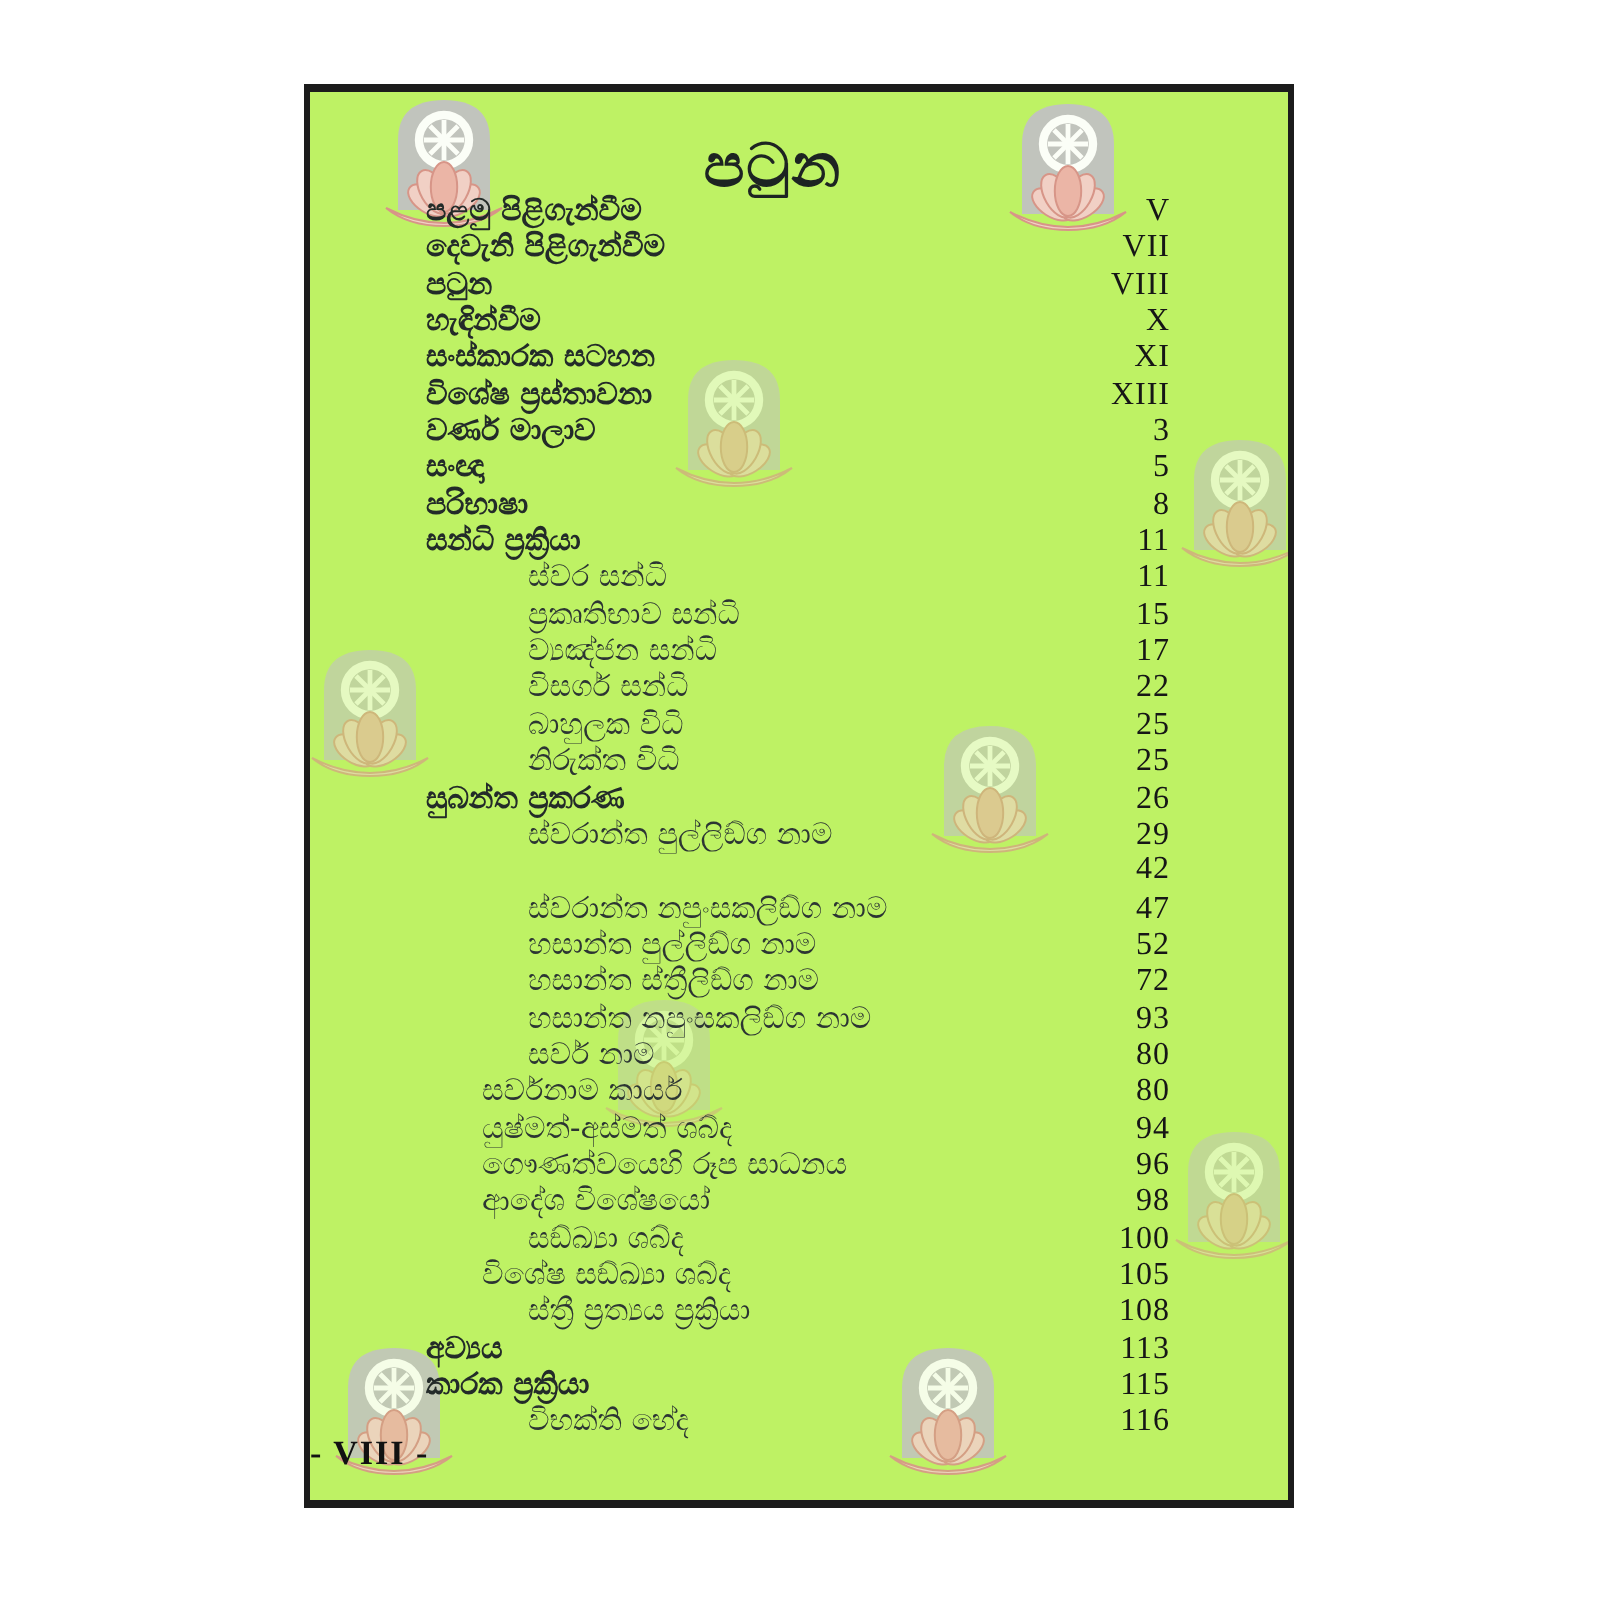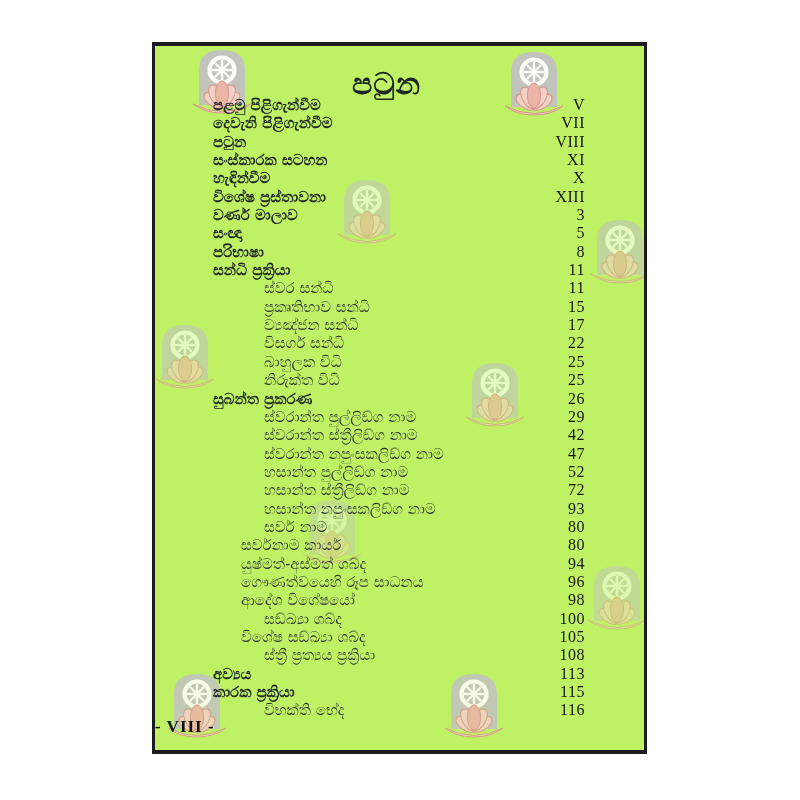--- a/index.html
+++ b/index.html
@@ -120,28 +120,28 @@
       </div>
       <div class="row indent-0 bold">
         <span class="lab">දෙවැනි පිළිගැන්වීම</span>
         <span class="pg">VII</span>
       </div>
       <div class="row indent-0 bold">
         <span class="lab">පටුන</span>
         <span class="pg">VIII</span>
       </div>
       <div class="row indent-0 bold">
+        <span class="lab">හැඳින්වීම</span>
+        <span class="pg">X</span>
+      </div>
+      <div class="row indent-0 bold">
         <span class="lab">සංස්කාරක සටහන</span>
         <span class="pg">XI</span>
       </div>
       <div class="row indent-0 bold">
-        <span class="lab">හැඳින්වීම</span>
-        <span class="pg">X</span>
-      </div>
-      <div class="row indent-0 bold">
         <span class="lab">විශේෂ ප්‍රස්තාවනා</span>
         <span class="pg">XIII</span>
       </div>
       <div class="row indent-0 bold">
         <span class="lab">වර්ණ මාලාව</span>
         <span class="pg">3</span>
       </div>
       <div class="row indent-0 bold">
         <span class="lab">සංඥා</span>
         <span class="pg">5</span>
@@ -180,21 +180,20 @@
       </div>
       <div class="row indent-0 bold">
         <span class="lab">සුබන්ත ප්‍රකරණ</span>
         <span class="pg">26</span>
       </div>
       <div class="row indent-1">
         <span class="lab">ස්වරාන්ත පුල්ලිඞ්ග නාම</span>
         <span class="pg">29</span>
       </div>
       <div class="row indent-1">
-        <span class="lab">ස්වරාන්ත ස්ත්‍රීලිඞ්ග නාම</span>
         <span class="pg">42</span>
       </div>
       <div class="row indent-1">
         <span class="lab">ස්වරාන්ත නපුංසකලිඞ්ග නාම</span>
         <span class="pg">47</span>
       </div>
       <div class="row indent-1">
         <span class="lab">හසාන්ත පුල්ලිඞ්ග නාම</span>
         <span class="pg">52</span>
       </div>

